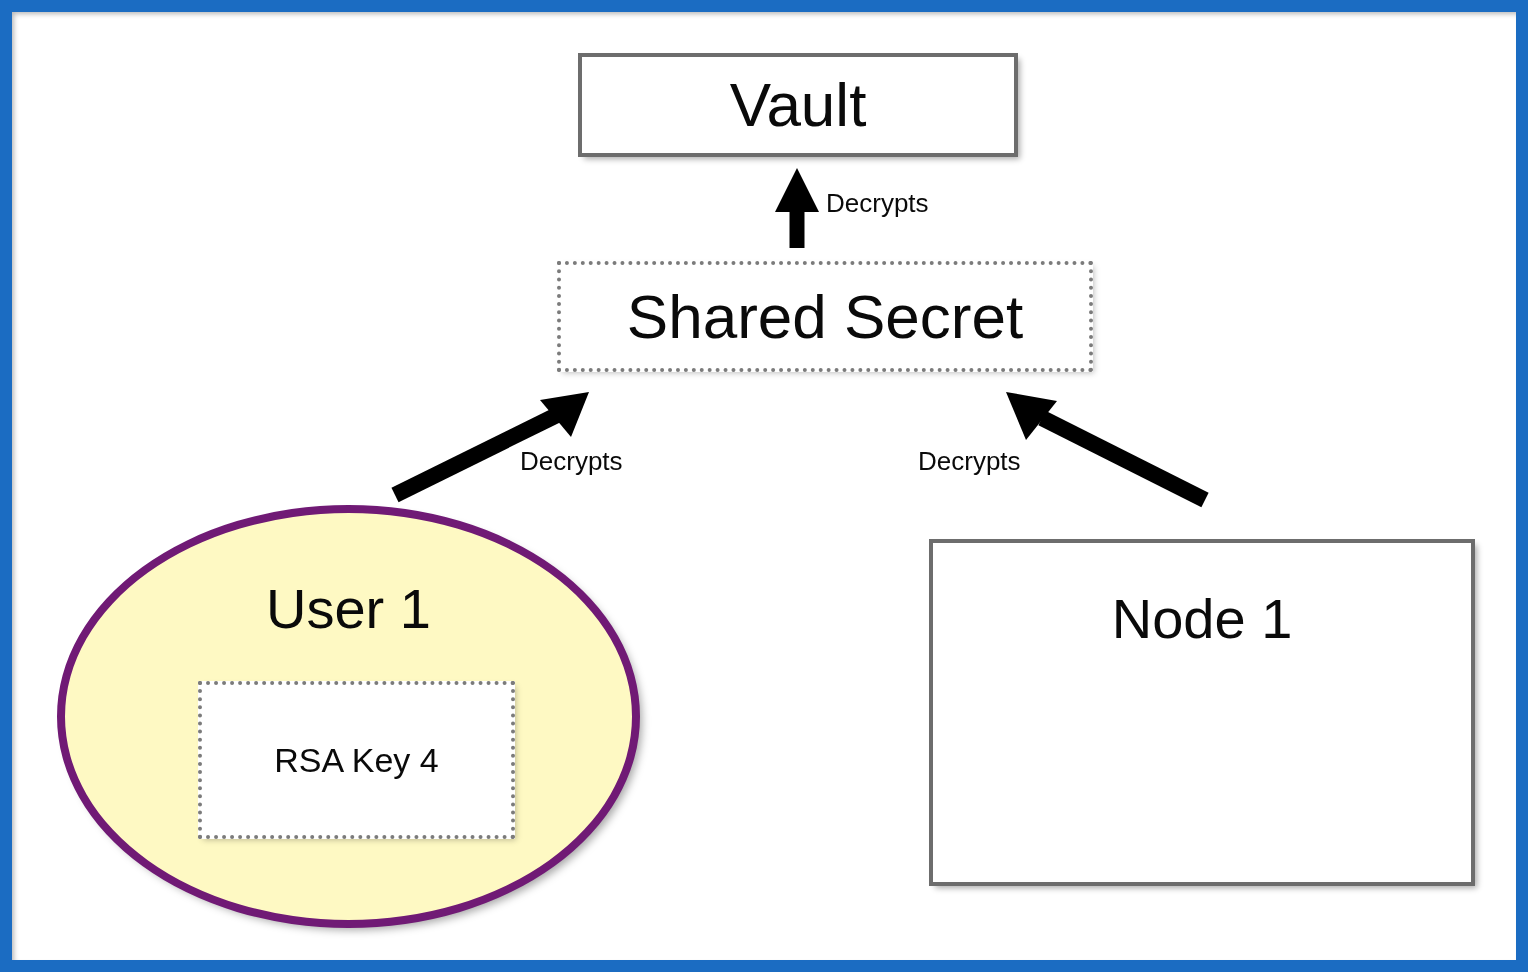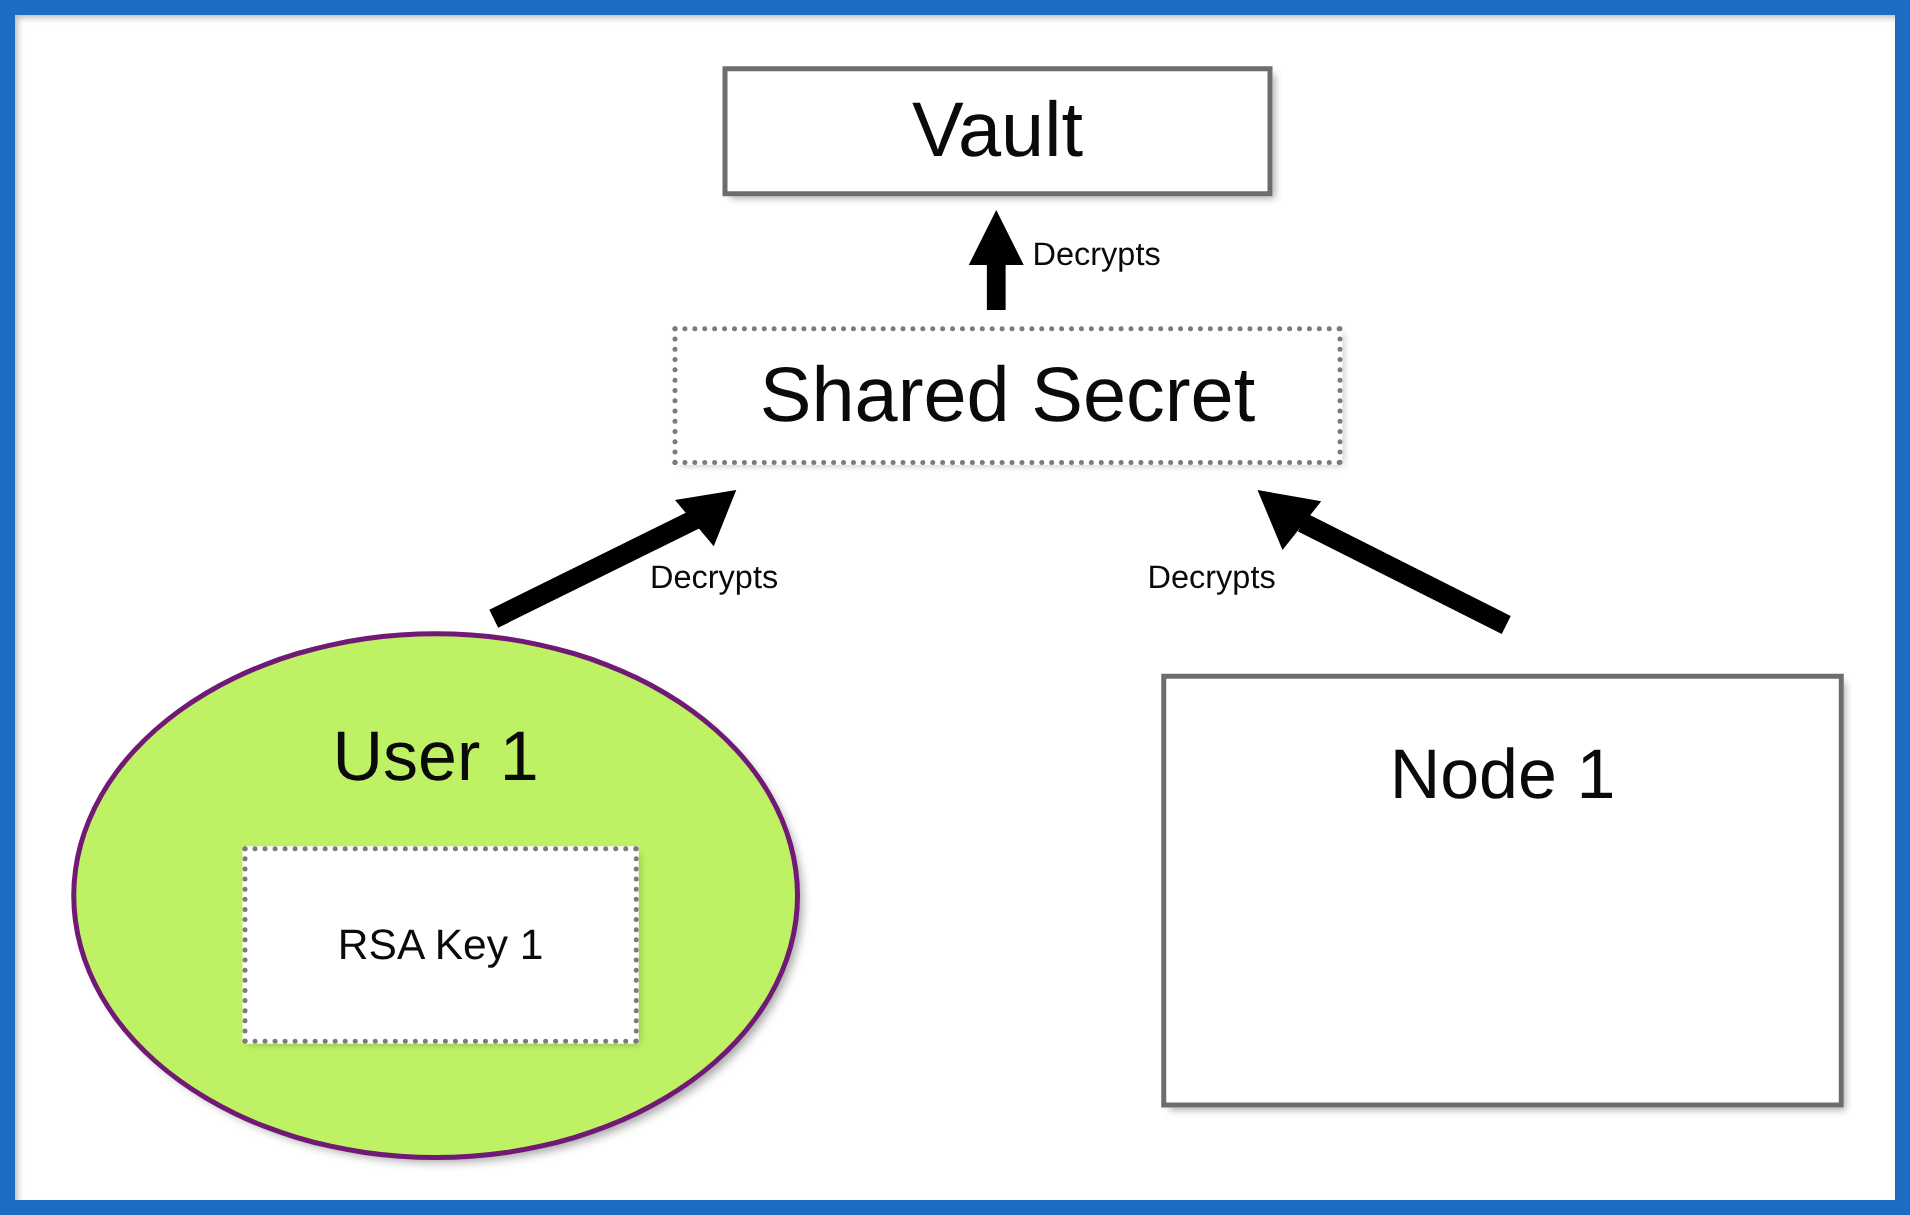--- a/index.html
+++ b/index.html
@@ -51,22 +51,22 @@
     border: 4px solid #6d6d6d;
     box-shadow: 4px 4px 6px -2px rgba(0,0,0,0.33);
   }
   .dotted-box {
     border: 4px dotted #7b7b7b;
     box-shadow: 3px 3px 6px -2px rgba(0,0,0,0.25);
   }
   .ellipse {
     position: absolute;
     box-sizing: border-box;
-    background: #bef264;
-    border: 4px solid #701a75;
+    background: #fef9c3;
+    border: 8px solid #701a75;
     border-radius: 50%;
     box-shadow: 5px 5px 8px -3px rgba(0,0,0,0.35);
   }
 
   
   .title-xl {
     font-size: 62px;
     color: #0a0a0a;
     font-weight: 400;
     line-height: 1;
@@ -135,32 +135,32 @@
       <polygon points="1006,392 1057,401 1026,440" fill="#000000"></polygon>
     </g>
   </svg>
 
   <div class="box solid-box" style="left:578px; top:53px; width:440px; height:104px;justify-content:center;">
     <span class="title-xl">Vault</span>
   </div>
 
   <div class="edge-label" style="left:826px; top:190px;">Decrypts</div>
 
-  <div class="box dotted-box" style="left:538px; top:261px; width:536px; height:111px;">
+  <div class="box dotted-box" style="left:557px; top:261px; width:536px; height:111px;">
     <span class="title-xl">Shared Secret</span>
   </div>
 
   <div class="edge-label" style="left:520px; top:448px;">Decrypts</div>
 
   <div class="edge-label" style="left:918px; top:448px;">Decrypts</div>
 
   <div class="ellipse" style="left:57px; top:505px; width:583px; height:423px;">
     <div class="node-title title-lg" style="top:68px;">User 1</div>
     <div class="box dotted-box" style="left:133px; top:168px; width:317px; height:158px;">
-      <span class="label-sm">RSA Key 1</span>
+      <span class="label-sm">RSA Key 4</span>
     </div>
   </div>
 
   <div class="box solid-box" style="left:929px; top:539px; width:546px; height:347px;padding-left:16px;">
     <div class="node-title title-lg" style="top:48px;">Node 1</div>
   </div>
 
   <div class="frame"></div>
 </div>
 

